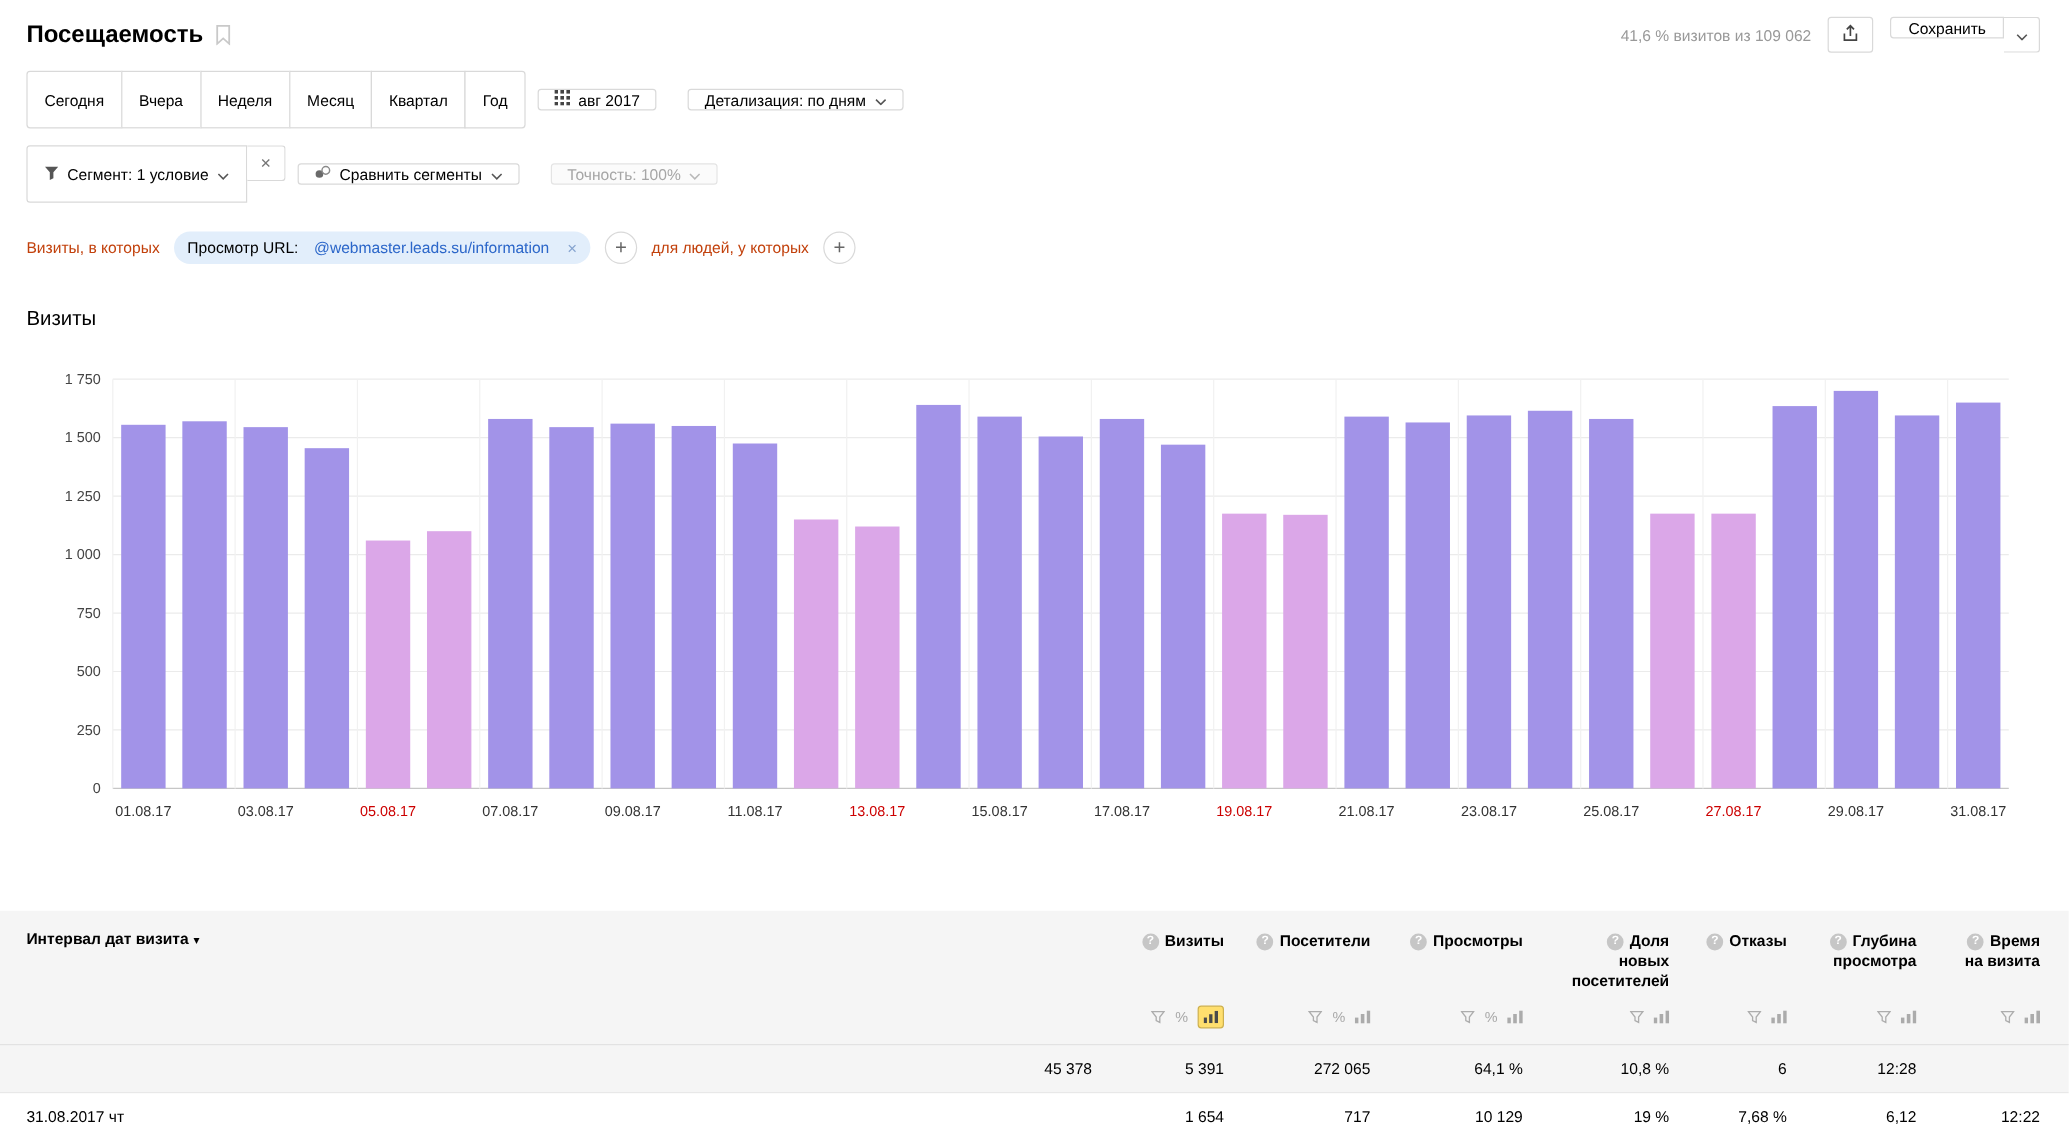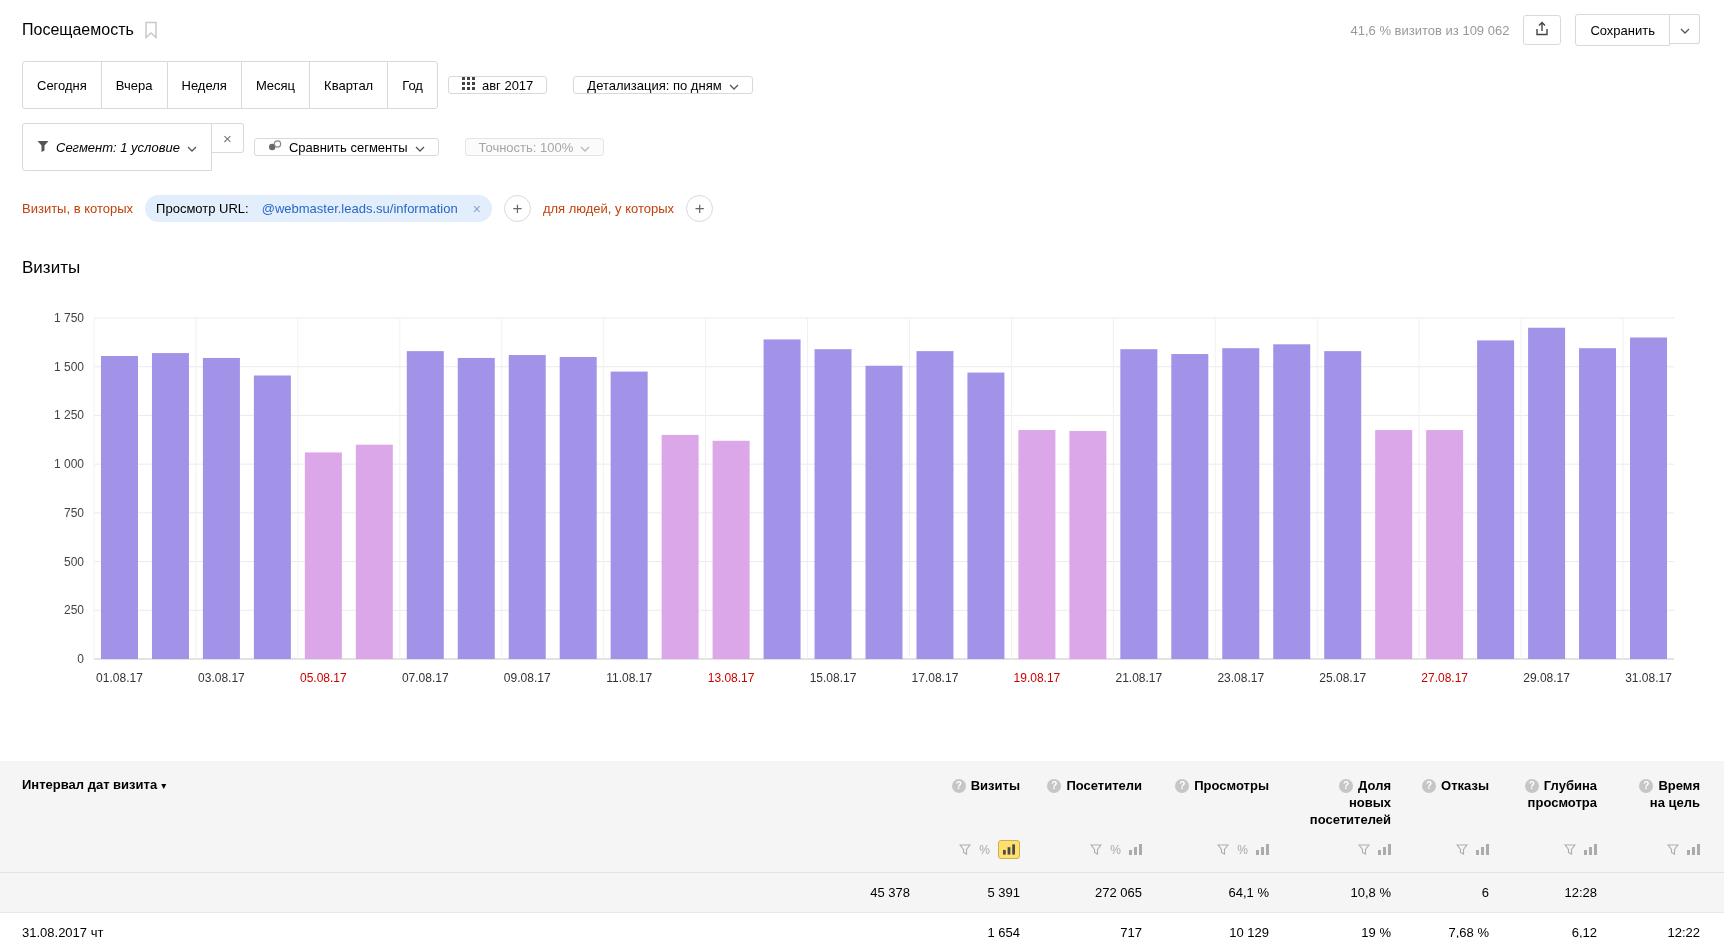--- a/index.html
+++ b/index.html
@@ -5,47 +5,47 @@
   * { box-sizing: border-box; }
   html,body { margin:0; padding:0; }
   body {
     width:1724px; height:938px; overflow:hidden;
     background:#fff; color:#000;
     font-family:"Liberation Sans","DejaVu Sans",sans-serif;
     font-size:13px;
   }
   
   .header { display:flex; align-items:center; padding:14px 24px 0 22px; }
-  .page-title { font-size:16px; font-weight:400; margin:0; }
+  .page-title { font-size:20px; font-weight:700; margin:0; }
   .bookmark { margin-left:10px; display:inline-flex; }
   .header-right { margin-left:auto; display:flex; align-items:center; gap:14px; }
   .stats { color:#999; }
   .btn, .icon-btn, .split-main, .split-arrow, .pill-x, .goal-btn {
     background:#fff; border:1px solid #d9d9d9; border-radius:3px;
     font-size:13px; font-family:inherit; cursor:pointer; color:#000;
     display:inline-flex; align-items:center; justify-content:center;
   }
   .icon-btn { width:38px; height:30px; }
   .split { display:inline-flex; }
-  .split-main { height:32px; padding:0 14px; border-radius:3px 0 0 3px; }
+  .split-main { height:18px; padding:0 14px; border-radius:3px 0 0 3px; }
   .split-arrow { height:30px; width:30px; border-left:0; border-radius:0 3px 3px 0; }
   
   .toolbar-row { display:flex; align-items:center; padding:0 22px; margin-top:15px; }
   .seg-group { display:inline-flex; }
   .seg-group .btn { border-radius:0; margin-left:-1px; height:48px; padding:0 14px; }
   .seg-group .btn:first-child { border-radius:3px 0 0 3px; margin-left:0; }
   .seg-group .btn:last-child { border-radius:0 3px 3px 0; }
   .btn { height:18px; padding:0 13px; gap:7px; }
   .mt14 { margin-top:14px; }
   .gap10 { margin-left:10px; }
   .gap26 { margin-left:26px; }
   .btn.disabled { color:#a6a6a6; background:#fbfbfb; border-color:#e4e4e4; cursor:default; }
   .btn.disabled svg path { stroke:#b9b9b9; }
   .pill-x { height:30px; width:32px; border-left:0; border-radius:0 3px 3px 0; color:#777; font-size:15px; }
-  .seg-main { border-radius:3px 0 0 3px !important;font-style:italic; }
+  .seg-main { border-radius:3px 0 0 3px !important; }
   
   .filter-row { display:flex; align-items:center; padding:0 22px; margin-top:24px; gap:12px; }
   .muted { color:#c2410c; }
   .chip { display:inline-flex; align-items:center; gap:13px; background:#e2eefb; border-radius:14px; height:27px; padding:0 11px; }
   .chip .val { color:#2b66c9; }
   .chip .chip-x { color:#86a4cf; cursor:pointer; font-size:14px; margin-left:2px; }
   .plus-btn { width:27px; height:27px; border-radius:50%; border:1px solid #d9d9d9; background:#fff;
     color:#666; font-size:17px; line-height:1; display:inline-flex; align-items:center; justify-content:center; cursor:pointer; }
   
   .section-title { margin:36px 0 0 22px; font-size:17px; }
@@ -287,21 +287,21 @@
       <div class="th"><span class="help-icon">?</span><span class="th-label">Визиты</span></div>
       <div class="th"><span class="help-icon">?</span><span class="th-label">Посетители</span></div>
       <div class="th"><span class="help-icon">?</span><span class="th-label">Просмотры</span></div>
       <div class="th"><span class="help-icon">?</span><span class="th-label">Доля
 новых
 посетителей</span></div>
       <div class="th"><span class="help-icon">?</span><span class="th-label">Отказы</span></div>
       <div class="th"><span class="help-icon">?</span><span class="th-label">Глубина
 просмотра</span></div>
       <div class="th"><span class="help-icon">?</span><span class="th-label">Время
-на цель</span></div>
+на визита</span></div>
     </div>
 
     <div class="tgrid icon-cells">
       <div class="c0"></div>
       <div class="icell">
         <span class="mini">
             <svg width="12" height="12" viewBox="0 0 12 12">
               <path d="M1 1 H11 L7.5 5.5 V10 L4.5 8.5 V5.5 Z" fill="none" stroke="#adadad" stroke-width="1.1"></path>
             </svg>
           </span>

